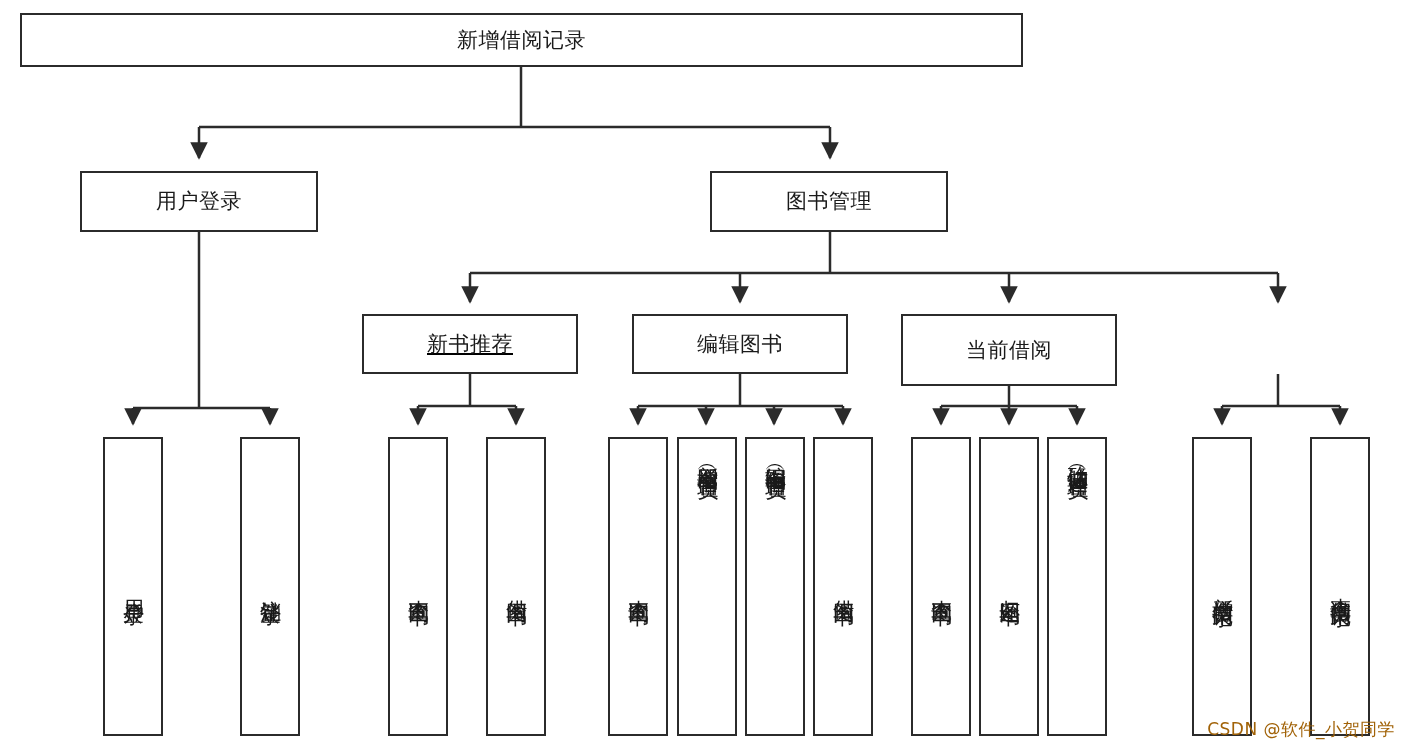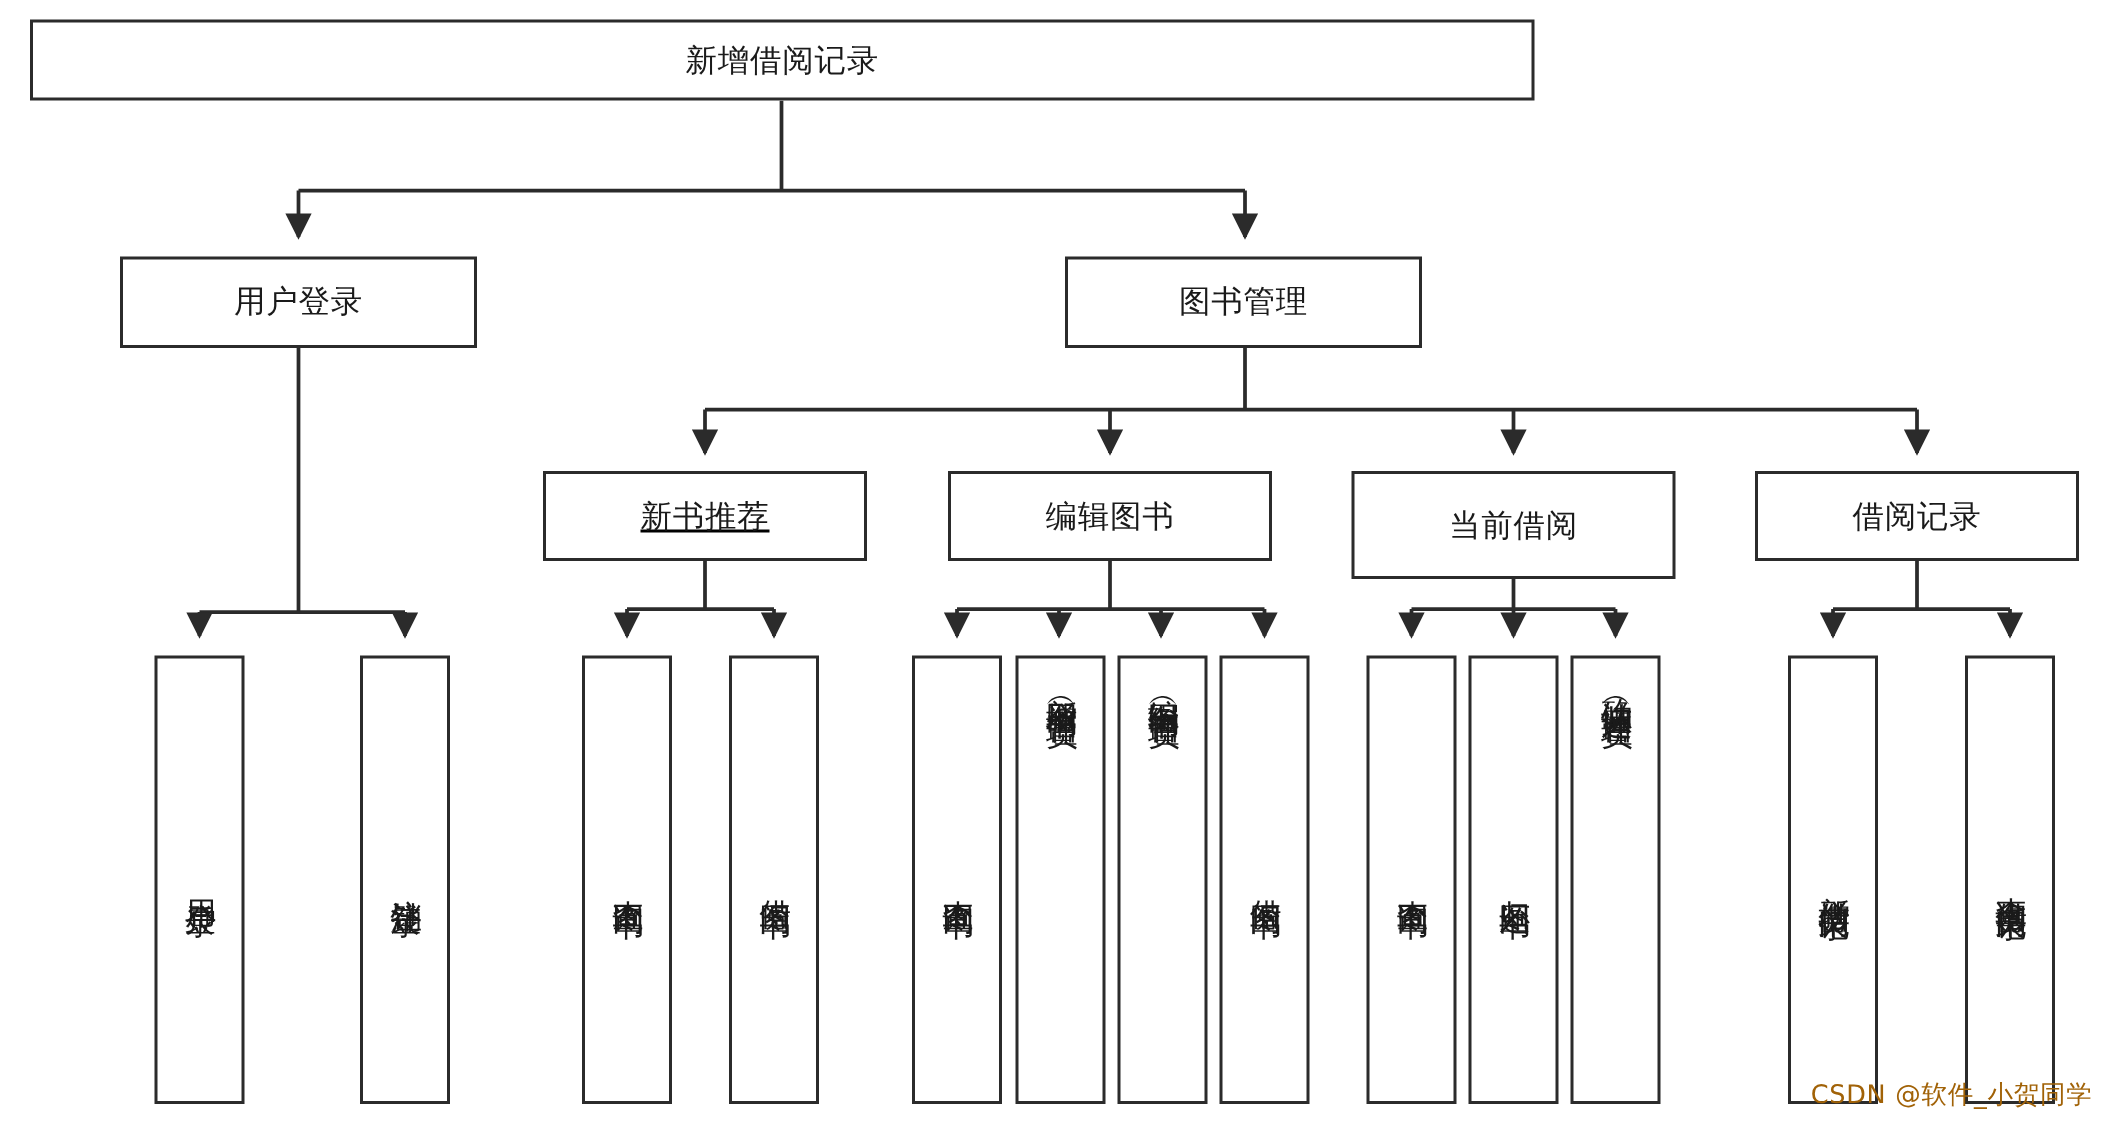--- a/index.html
+++ b/index.html
@@ -137,23 +137,20 @@
 
   <div class="node" style="left:362px; top:314px; width:216px; height:60px;text-decoration:underline;">
     <span class="label">新书推荐</span>
   </div>
   <div class="node" style="left:632px; top:314px; width:216px; height:60px;">
     <span class="label">编辑图书</span>
   </div>
   <div class="node" style="left:901px; top:314px; width:216px; height:72px;">
     <span class="label">当前借阅</span>
   </div>
-  <div class="node" style="left:1170px; top:314px; width:216px; height:60px;">
-    <span class="label">借阅记录</span>
-  </div>
 
   <div class="node vert centered" style="left:103px; top:437px; width:60px; height:299px;">
     <span class="label">用户登录</span>
   </div>
   <div class="node vert centered" style="left:240px; top:437px; width:60px; height:299px;">
     <span class="label">注销登录</span>
   </div>
 
   <div class="node vert centered" style="left:388px; top:437px; width:60px; height:299px;">
     <span class="label">查询图书</span>

